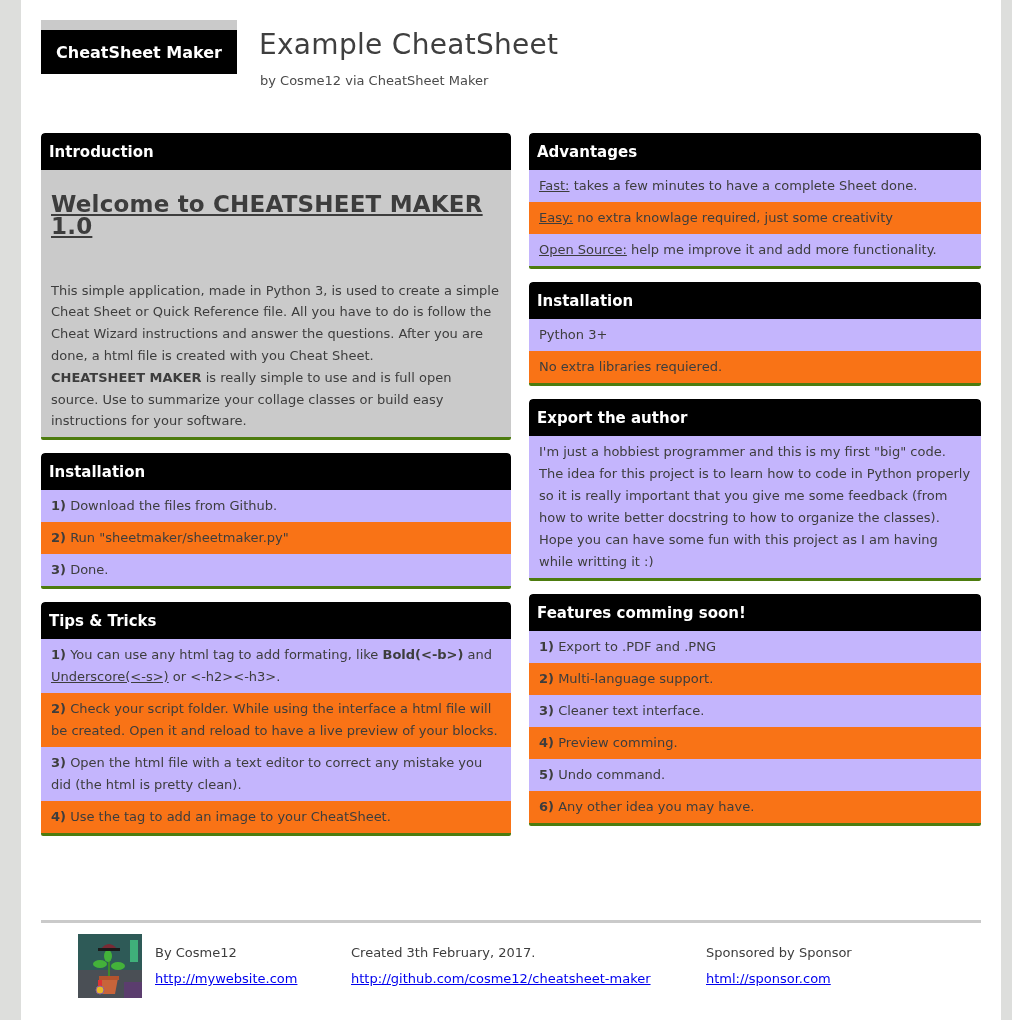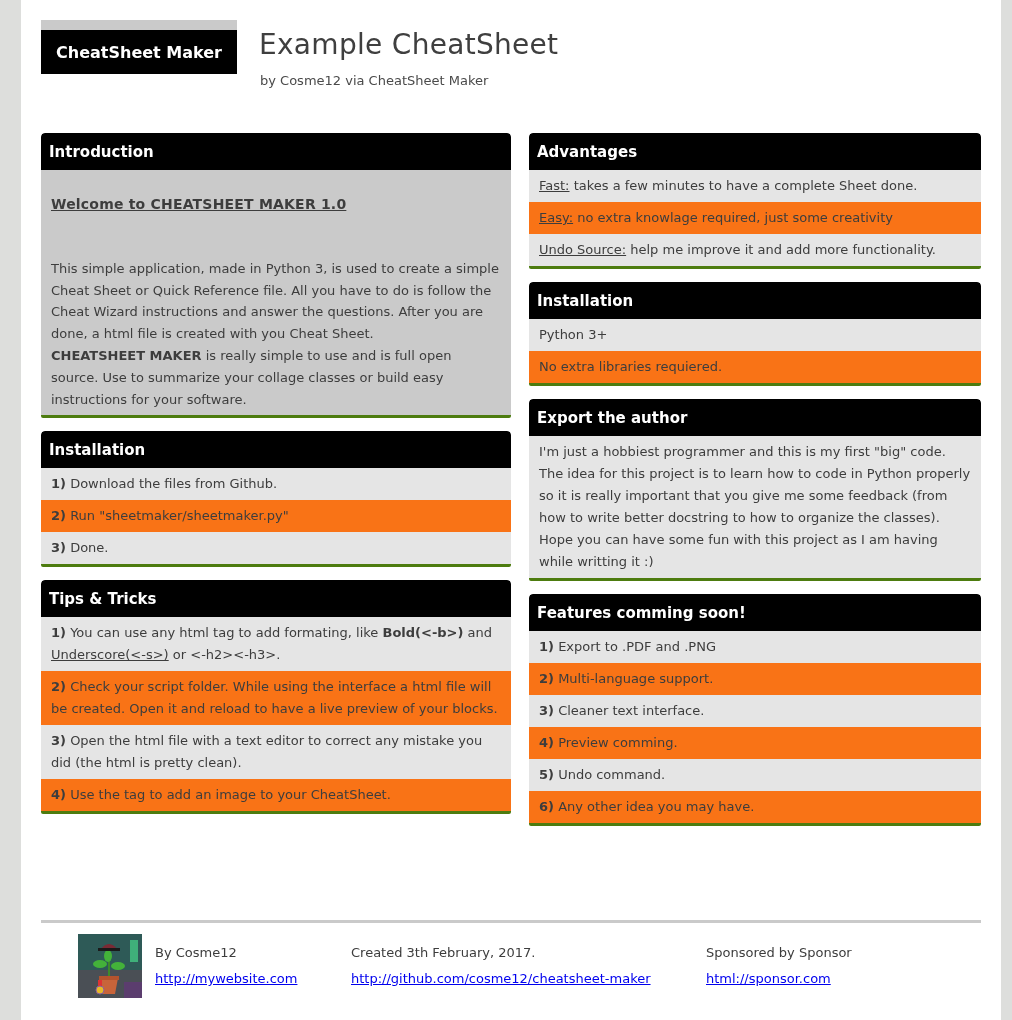--- a/index.html
+++ b/index.html
@@ -75,31 +75,31 @@
     line-height: 38px;
     padding-left: 8px;
     border-radius: 4px 4px 0 0;
   }
   .row {
     font-size: 13px;
     line-height: 22px;
     padding: 5px 10px 5px 10px;
     color: #3d3d3d;
   }
-  .row.gray { background: #e5e5e5; }
+  .row.gray { background: #c4b5fd; }
   .row.white { background: #f97316; }
   .row b.num { font-weight: bold; }
   .intro-body {
     background: #cacaca;
     padding: 10px 10px 5px 10px;
     font-size: 13px;
     line-height: 21.8px;
   }
   .intro-heading {
-    font-size: 14px;
+    font-size: 23px;
     font-weight: bold;
     text-decoration: underline;
     color: #3d3d3d;
     margin: 14px 0 42px 0;
     letter-spacing: 0.2px;
   }
   .u { text-decoration: underline; }
   .footer-line {
     position: absolute;
     left: 20px;
@@ -169,21 +169,21 @@
       <div class="row white"><b class="num">4)</b><span> Use the tag to add an image to your CheatSheet.</span></div>
     </div>
   </div>
 
   <div class="col right">
 
     <div class="section">
       <div class="section-header">Advantages</div>
       <div class="row gray"><span class="u">Fast:</span><span> takes a few minutes to have a complete Sheet done.</span></div>
       <div class="row white"><span class="u">Easy:</span><span> no extra knowlage required, just some creativity</span></div>
-      <div class="row gray"><span class="u">Undo Source:</span><span> help me improve it and add more functionality.</span></div>
+      <div class="row gray"><span class="u">Open Source:</span><span> help me improve it and add more functionality.</span></div>
     </div>
 
     <div class="section">
       <div class="section-header">Installation</div>
       <div class="row gray">Python 3+</div>
       <div class="row white">No extra libraries requiered.</div>
     </div>
 
     <div class="section">
       <div class="section-header">Export the author</div>

